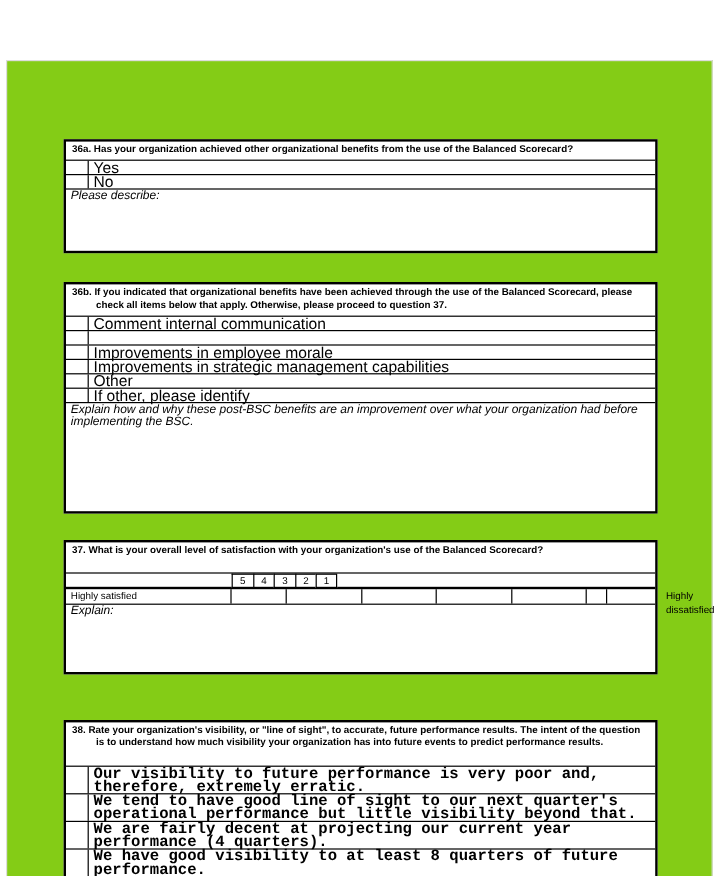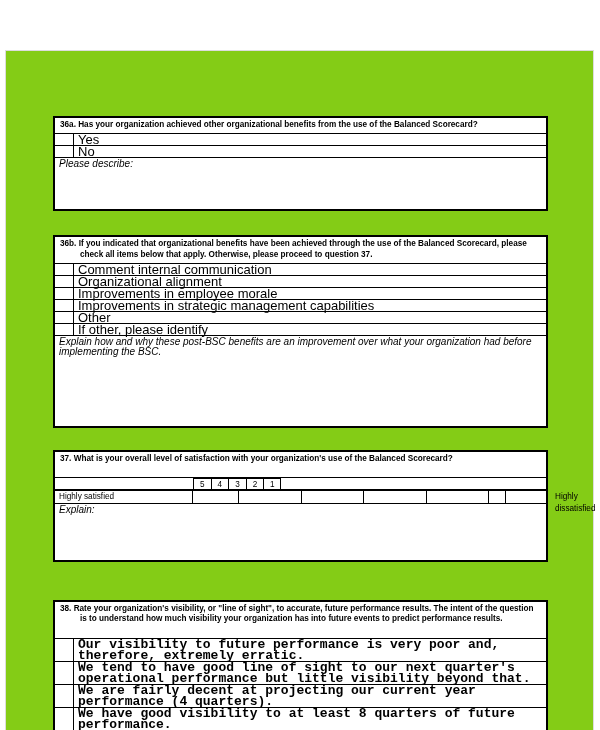--- a/index.html
+++ b/index.html
@@ -171,21 +171,20 @@
       <div class="qhead">
         <span class="htext">36b. If you indicated that organizational benefits have been achieved through the use of the Balanced Scorecard, please check all items below that apply.  Otherwise, please proceed to question 37.</span>
       </div>
 
       <div class="orow">
         <div class="obox"></div>
         <div class="olabel">Comment internal communication</div>
       </div>
       <div class="orow">
         <div class="obox"></div>
-        <div class="olabel">Organizational alignment</div>
       </div>
       <div class="orow">
         <div class="obox"></div>
         <div class="olabel">Improvements in employee morale</div>
       </div>
       <div class="orow">
         <div class="obox"></div>
         <div class="olabel">Improvements in strategic management capabilities</div>
       </div>
       <div class="orow">

